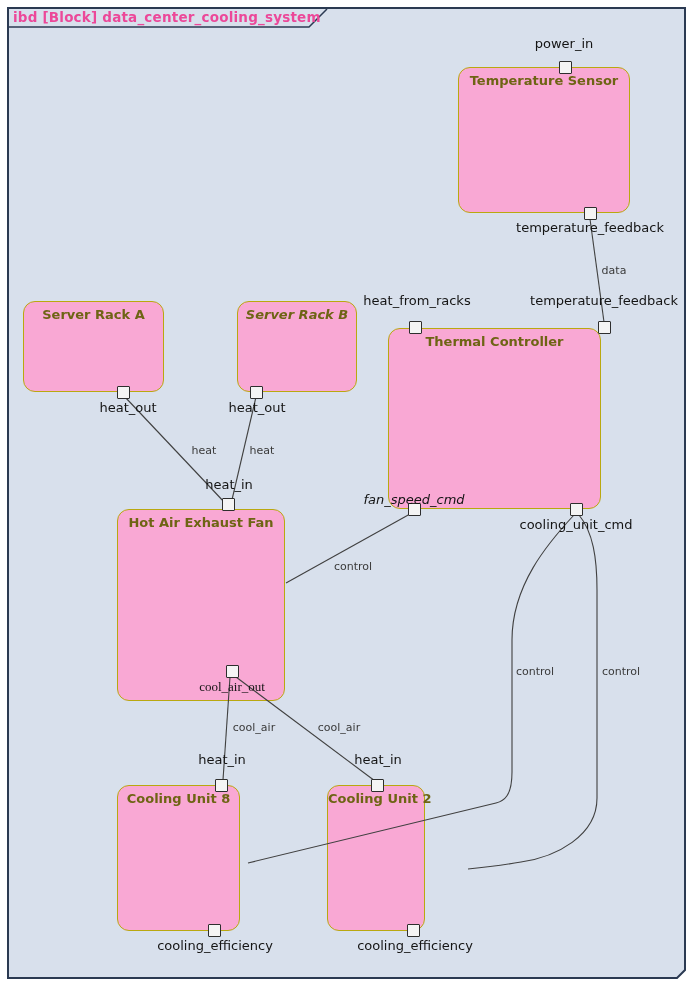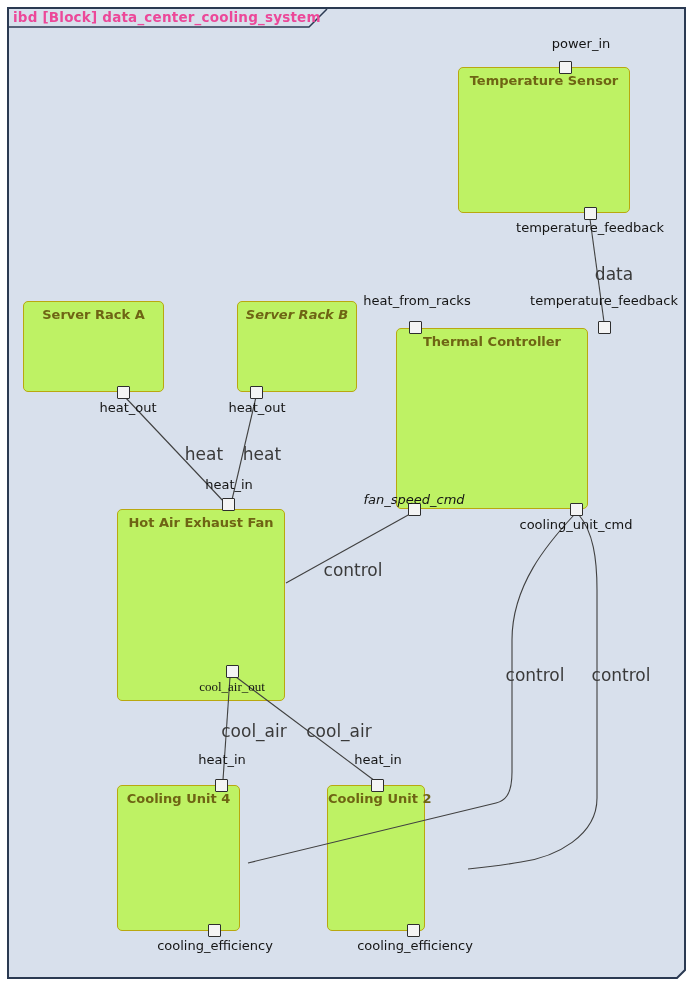--- a/index.html
+++ b/index.html
@@ -1,29 +1,29 @@
 <!DOCTYPE html>
 <html><head>
 <meta charset="utf-8">
 <style>
   html,body{margin:0;padding:0;background:#ffffff;}
   #canvas{position:relative;width:690px;height:986px;background:#ffffff;overflow:hidden;
           font-family:"DejaVu Sans",sans-serif;}
   svg{position:absolute;left:0;top:0;}
   #frame-layer{z-index:0;}
   #connector-layer{z-index:2;pointer-events:none;}
-  .block{position:absolute;z-index:1;background:#bef264;border:1.5px solid #B9A80F;
-         border-radius:5px;box-sizing:border-box;}
+  .block{position:absolute;z-index:1;background:#f9a8d4;border:1.5px solid #B9A80F;
+         border-radius:12px;box-sizing:border-box;}
   .block-title{font-weight:bold;font-size:13px;color:#6E6414;text-align:center;
                margin-top:5px;white-space:nowrap;}
   .port{position:absolute;z-index:3;width:13px;height:13px;background:#F4F4F4;
         border:1.5px solid #2E2E2E;box-sizing:border-box;border-radius:1px;}
   .plabel{position:absolute;z-index:3;font-size:13px;color:#141414;white-space:nowrap;
           transform:translateX(-50%);}
-  .elabel{position:absolute;z-index:3;font-size:17px;color:#3A3A3A;white-space:nowrap;
+  .elabel{position:absolute;z-index:3;font-size:11px;color:#3A3A3A;white-space:nowrap;
           transform:translateX(-50%);}
   #frame-title{position:absolute;z-index:1;left:13px;top:9px;font-size:13.5px;
                font-weight:bold;color:#ec4899;white-space:nowrap;letter-spacing:0.2px;}
 </style>
 </head>
 <body>
 
 <div id="canvas">
 
   <svg id="frame-layer" width="690" height="986">
@@ -35,28 +35,28 @@
 
   <div class="block" style="left:458px;top:67px;width:172px;height:146px;">
     <div class="block-title">Temperature Sensor</div>
   </div>
   <div class="block" style="left:23px;top:301px;width:141px;height:91px;">
     <div class="block-title">Server Rack A</div>
   </div>
   <div class="block" style="left:237px;top:301px;width:120px;height:91px;font-style:italic;">
     <div class="block-title">Server Rack B</div>
   </div>
-  <div class="block" style="left:396px;top:328px;width:192px;height:181px;">
+  <div class="block" style="left:388px;top:328px;width:213px;height:181px;">
     <div class="block-title">Thermal Controller</div>
   </div>
   <div class="block" style="left:117px;top:509px;width:168px;height:192px;">
     <div class="block-title">Hot Air Exhaust Fan</div>
   </div>
   <div class="block" style="left:117px;top:785px;width:123px;height:146px;">
-    <div class="block-title">Cooling Unit 4</div>
+    <div class="block-title">Cooling Unit 8</div>
   </div>
   <div class="block" style="left:327px;top:785px;width:98px;height:146px;">
     <div class="block-title">Cooling Unit 2</div>
   </div>
 
   <svg id="connector-layer" width="690" height="986">
     <g fill="none" stroke="#404040" stroke-width="1.1">
       <line x1="125" y1="397" x2="226" y2="504"></line>
       <line x1="256" y1="397" x2="231" y2="504"></line>
       <line x1="590" y1="219" x2="604" y2="322"></line>
@@ -76,21 +76,21 @@
   <div class="port" style="left:570px;top:503px;"></div>
   <div class="port" style="left:117px;top:386px;"></div>
   <div class="port" style="left:250px;top:386px;"></div>
   <div class="port" style="left:222px;top:498px;"></div>
   <div class="port" style="left:226px;top:665px;"></div>
   <div class="port" style="left:215px;top:779px;"></div>
   <div class="port" style="left:371px;top:779px;"></div>
   <div class="port" style="left:208px;top:924px;"></div>
   <div class="port" style="left:407px;top:924px;"></div>
 
-  <div class="plabel" style="left:564px;top:36px;margin-left:17px;">power_in</div>
+  <div class="plabel" style="left:564px;top:36px;">power_in</div>
   <div class="plabel" style="left:590px;top:220px;">temperature_feedback</div>
   <div class="plabel" style="left:417px;top:293px;">heat_from_racks</div>
   <div class="plabel" style="left:604px;top:293px;">temperature_feedback</div>
   <div class="plabel" style="left:414px;top:492px;font-style:italic;">fan_speed_cmd</div>
   <div class="plabel" style="left:576px;top:517px;">cooling_unit_cmd</div>
   <div class="plabel" style="left:128px;top:400px;">heat_out</div>
   <div class="plabel" style="left:257px;top:400px;">heat_out</div>
   <div class="plabel" style="left:229px;top:477px;">heat_in</div>
   <div class="plabel" style="left:232px;top:679px;font-family:Liberation Serif, serif;">cool_air_out</div>
   <div class="plabel" style="left:222px;top:752px;">heat_in</div>

